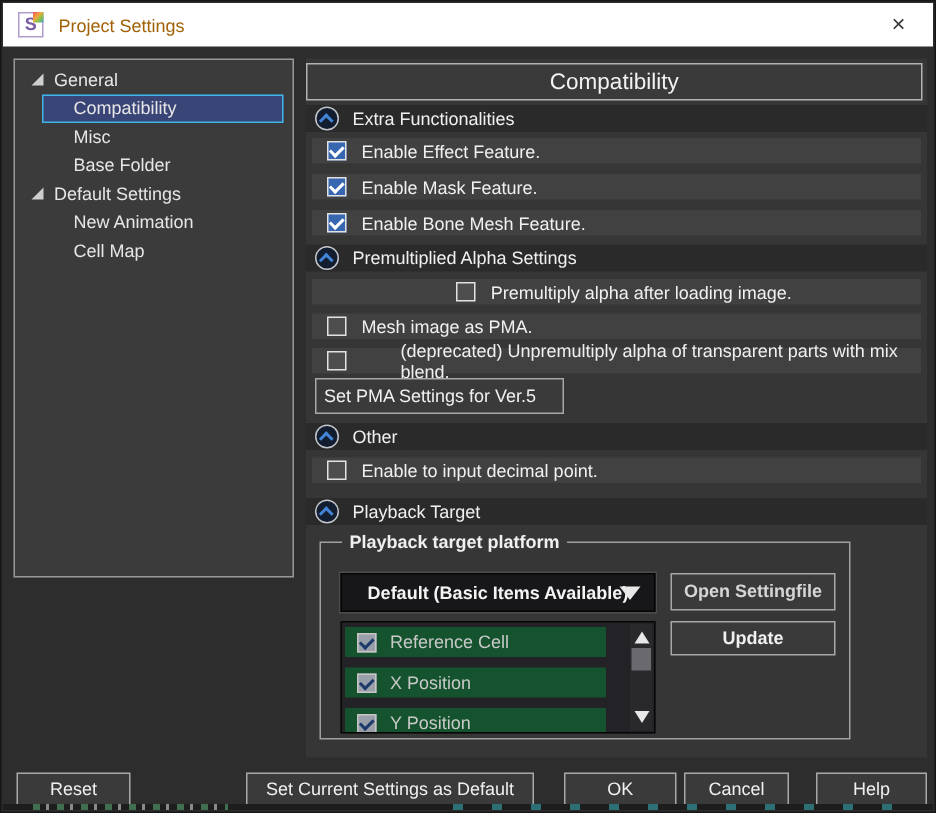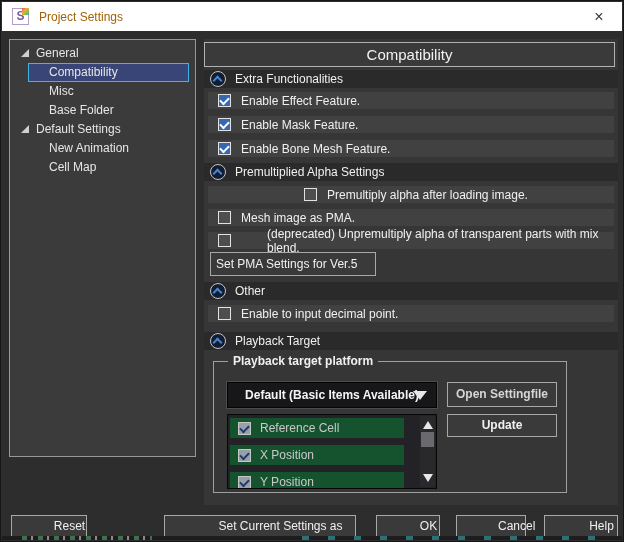--- a/index.html
+++ b/index.html
@@ -12,21 +12,21 @@
   .titlebar{position:absolute;left:1px;top:1px;right:1px;height:29px;background:#ffffff;}
   .app-icon{position:absolute;left:10px;top:6px;width:17px;height:17px;box-sizing:border-box;
     border:1px solid #b09ccd;background:#fff;color:#7c5ba6;font-weight:bold;font-size:12px;
     text-align:center;line-height:15px;}
   .app-icon::after{content:"";position:absolute;right:-1px;top:-1px;width:7px;height:7px;
     background:linear-gradient(135deg,#e85a5a 0%,#f0a93c 40%,#7ec24a 70%,#4aa3d8 100%);}
   .title-text{position:absolute;left:37px;top:8px;font-size:12px;color:#a16207;}
   .close-btn{position:absolute;right:7px;top:2px;width:32px;height:26px;text-align:center;
     line-height:26px;color:#3a3a3a;font-size:16px;cursor:default;}
   
-  .sidebar{position:absolute;left:8px;top:38px;width:187px;height:418px;box-sizing:border-box;
+  .sidebar{position:absolute;left:8px;top:38px;width:187px;height:346px;box-sizing:border-box;
     background:#3b3b3b;border:1px solid #989898;padding-top:4px;}
   .tree-item{position:relative;height:19px;line-height:19px;font-size:12px;color:#e6e6e6;}
   .tri{position:absolute;left:11px;top:5px;width:0;height:0;
     border-left:8px solid transparent;border-bottom:8px solid #cfcfcf;}
   .tree-item .lbl-root{position:absolute;left:26px;top:0;}
   .row-inner{position:absolute;left:18px;right:6px;top:0;bottom:0;box-sizing:border-box;}
   .row-inner .lbl-child{position:absolute;left:21px;top:0;line-height:19px;}
   .row-inner.selected{background:#3a4577;border:1px solid #40b5e8;}
   .row-inner.selected .lbl-child{left:20px;line-height:17px;}
   
@@ -79,24 +79,24 @@
     color:#c9c9c9;font-size:12px;}
   .scrollbar{position:absolute;right:1px;top:1px;bottom:1px;width:15px;background:#29292c;}
   .sb-up{position:absolute;left:3px;top:5px;width:0;height:0;
     border-left:5px solid transparent;border-right:5px solid transparent;
     border-bottom:8px solid #e8e8e8;}
   .sb-thumb{position:absolute;left:1px;top:16px;width:13px;height:15px;background:#6a6a6e;}
   .sb-down{position:absolute;left:3px;bottom:5px;width:0;height:0;
     border-left:5px solid transparent;border-right:5px solid transparent;
     border-top:8px solid #e8e8e8;}
   
-  .footer-btn{position:absolute;top:514px;height:22px;text-align:center;line-height:20px;padding-left:41px;}
+  .footer-btn{position:absolute;top:514px;height:22px;text-align:center;line-height:20px;}
   .btn-reset{left:10px;width:76px;}
   .btn-setdef{left:163px;width:192px;}
-  .btn-ok{left:375px;width:64px;}
+  .btn-ok{left:375px;width:75px;}
   .btn-cancel{left:455px;width:70px;}
   .btn-help{left:543px;width:74px;}
   
   .sliver{position:absolute;left:1px;right:1px;bottom:1px;height:4px;background:#1d1d1d;}
   .sliver-left{position:absolute;left:20px;top:0;width:130px;height:4px;
     background:repeating-linear-gradient(90deg,#3f6f4f 0 5px,#1d1d1d 5px 9px,#8a8a8a 9px 11px,#1d1d1d 11px 16px);}
   .sliver-right{position:absolute;left:300px;right:10px;top:0;height:4px;
     background:repeating-linear-gradient(90deg,#2c6f74 0 7px,#1d1d1d 7px 26px);}
 </style>
 </head>

